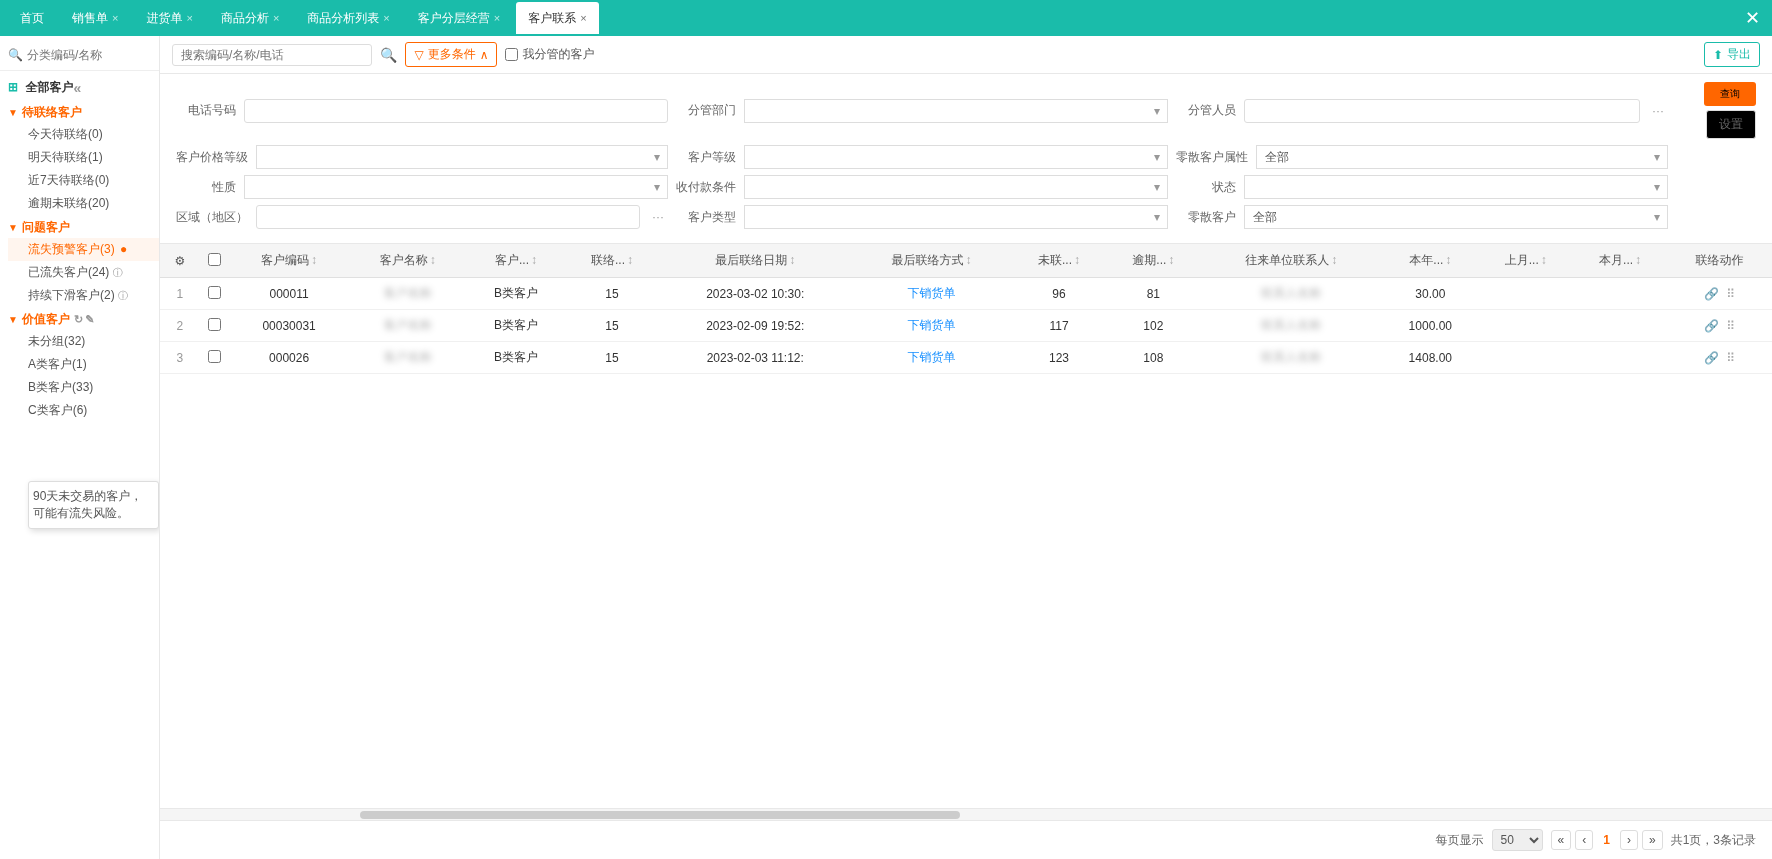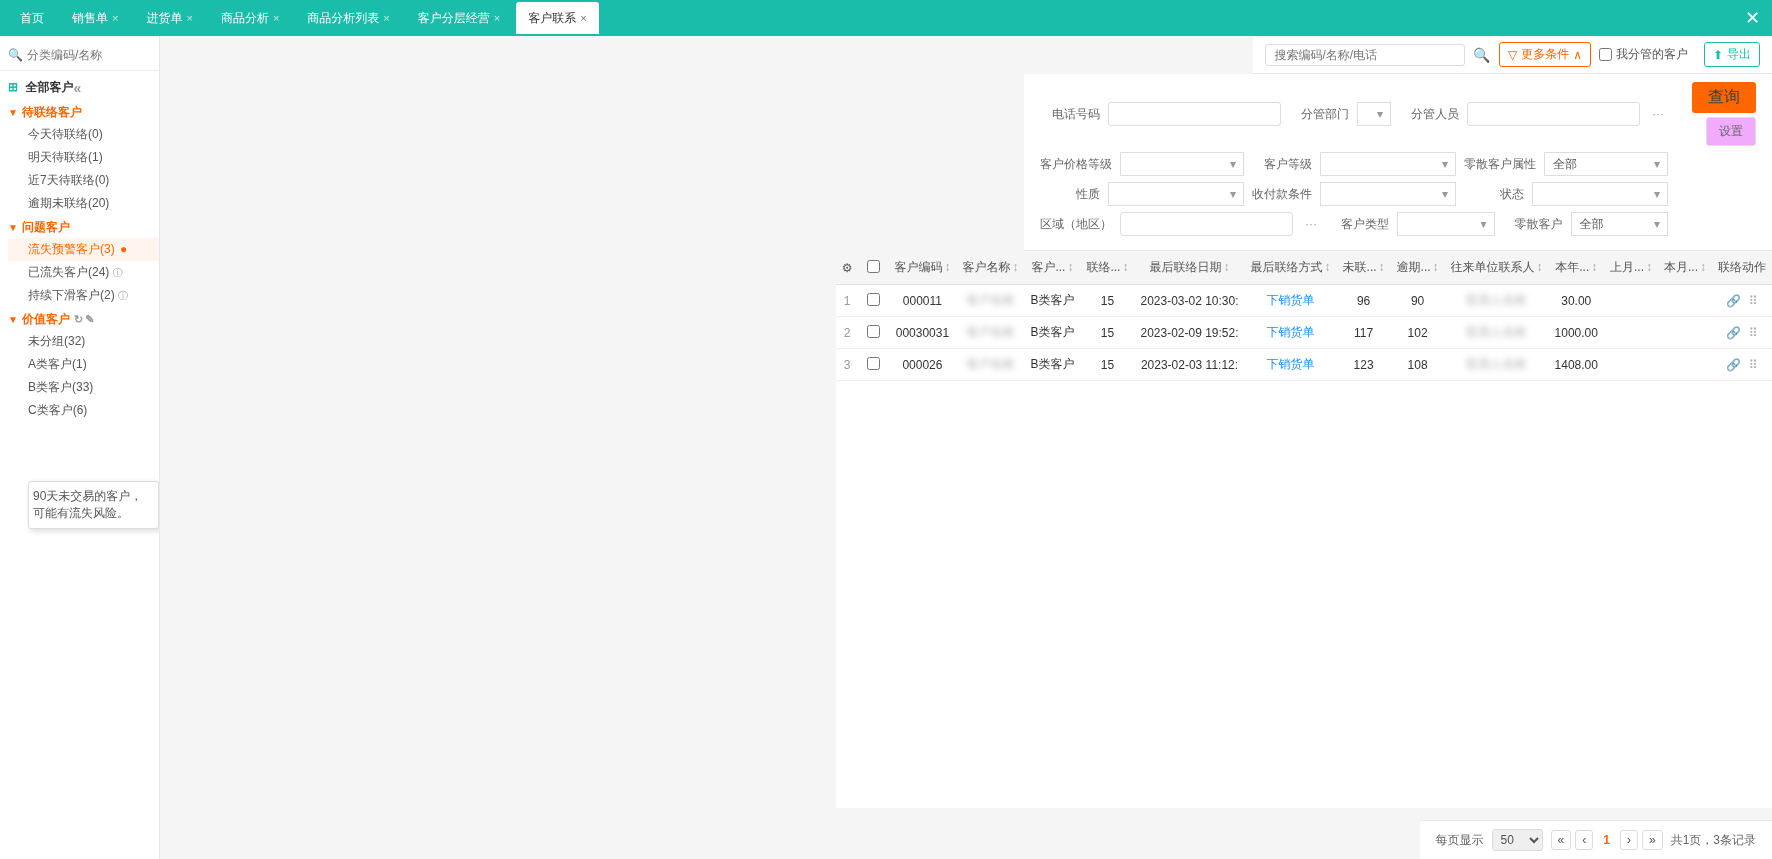--- a/index.html
+++ b/index.html
@@ -77,21 +77,21 @@
       background: #fff; border: 1px solid #ddd;
       padding: 6px 4px; border-radius: 3px;
       box-shadow: 2px 2px 6px rgba(0,0,0,0.15);
       color: #555; font-size: 12px; z-index: 100;
       max-width: 180px;
     }
 
     
     .content-area {
       flex: 1; display: flex; flex-direction: column;
-      overflow: hidden; background: #f5f5f5; align-items: flex-end;
+      overflow: hidden; background: #f5f5f5;
     }
 
     
     .filter-bar {
       display: flex; align-items: center;
       background: #fff; padding: 6px 12px;
       border-bottom: 1px solid #e8e8e8; gap: 8px;
     }
     .search-input-wrap {
       display: flex; align-items: center;
@@ -146,25 +146,25 @@
       background: #fff; appearance: none;
     }
     .filter-select-wrap::after {
       content: "▾"; position: absolute; right: 8px; top: 50%; transform: translateY(-50%);
       color: #999; pointer-events: none;
     }
     .filter-ellipsis {
       color: #999; cursor: pointer; padding: 0 4px;
     }
     .query-btn {
-      background: #ff6600; color: #404040; border: none;
-      padding: 5px 16px; border-radius: 3px; cursor: pointer; font-size: 16px;
+      background: #ff6600; color: #000000; border: none;
+      padding: 5px 16px; border-radius: 3px; cursor: pointer; font-size: 10px;
     }
     .setting-btn {
-      background: #f0abfc; color: #666; border: 1px solid #ddd;
+      background: #000000; color: #666; border: 1px solid #ddd;
       padding: 5px 12px; border-radius: 3px; cursor: pointer; font-size: 12px;
     }
     .filter-action-col {
       display: flex; flex-direction: column; gap: 4px; align-items: flex-end;
       min-width: 80px;
     }
 
     
     .table-container {
       flex: 1; overflow: auto; background: #fff; margin: 0;
@@ -505,21 +505,21 @@
             <td class="checkbox-td">
               <input type="checkbox" style="">
             </td>
             <td>000011</td>
             <td class="blurred">客户名称</td>
             <td>B类客户</td>
             <td>15</td>
             <td>2023-03-02 10:30:</td>
             <td class="link">下销货单</td>
             <td>96</td>
-            <td>90</td>
+            <td>81</td>
             <td class="blurred">联系人名称</td>
             <td>30.00</td>
             <td></td>
             <td></td>
             <td>
               <span style="color:#aaa; margin-right:4px; cursor:pointer;">🔗</span>
               <span style="color:#aaa; cursor:pointer;">⠿</span>
             </td>
           </tr>
 

